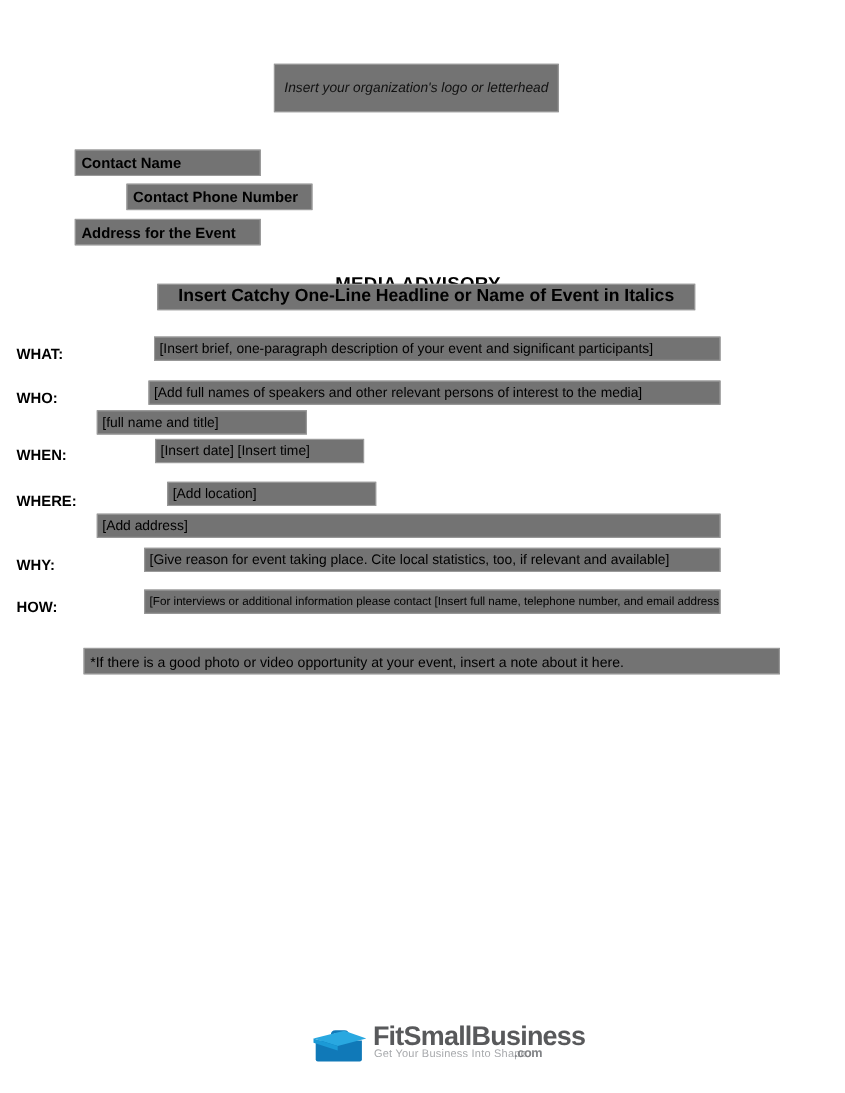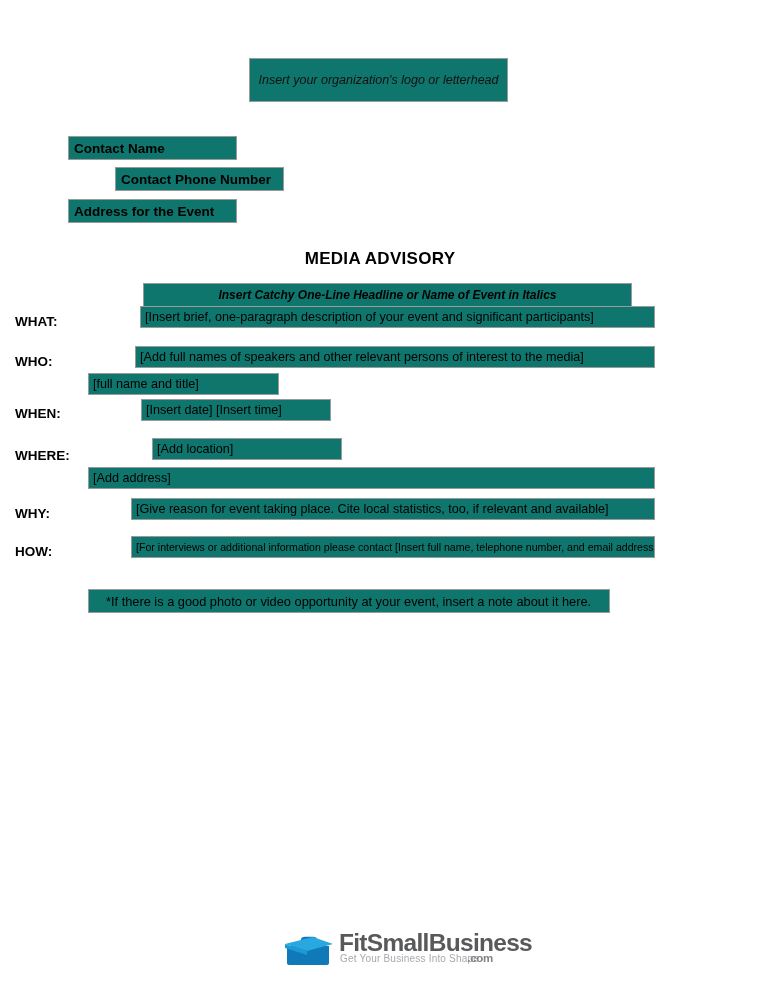--- a/index.html
+++ b/index.html
@@ -20,21 +20,21 @@
     position: relative;
     width: 768px;
     height: 994px;
   }
 
   
   .box {
     position: absolute;
     box-sizing: border-box;
     border: 1px solid #9a9a9a;
-    background: #0f766e;
+    background: #737373;
     display: flex;
     align-items: center;
     white-space: nowrap;
     overflow: hidden;
   }
 
   
   #logo-box {
     left: 249px;
     top: 58px;
@@ -67,27 +67,26 @@
     width: 760px;
     text-align: center;
     font-weight: bold;
     font-size: 17px;
     letter-spacing: 0.3px;
   }
 
   
   #headline-box {
     left: 143px;
-    top: 283px;
+    top: 258px;
     width: 489px;
     height: 24px;
     justify-content: center;
     font-weight: bold;
-    font-style: italic;
-    font-size: 12px;
+    font-size: 16px;
   }
 
   
   .row-label {
     position: absolute;
     width: 120px;
     text-align: left;
     font-weight: bold;
     font-size: 13.5px;
     color: #000;
@@ -124,25 +123,25 @@
   
   #label-why { left: 15px; top: 506px; }
   #box-why   { left: 131px; top: 498px; width: 524px; }
 
   
   #label-how { left: 15px; top: 544px; }
   #box-how   { left: 131px; top: 536px; width: 524px; font-size: 10.6px; }
 
   
   #footnote-box {
-    left: 88px;
+    left: 76px;
     top: 589px;
-    width: 522px;
+    width: 633px;
     height: 24px;
-    padding-left: 17px;
+    padding-left: 5px;
     font-size: 12.8px;
   }
 
   
   #brand-logo {
     position: absolute;
     left: 283px;
     top: 928px;
     width: 210px;
     height: 44px;

